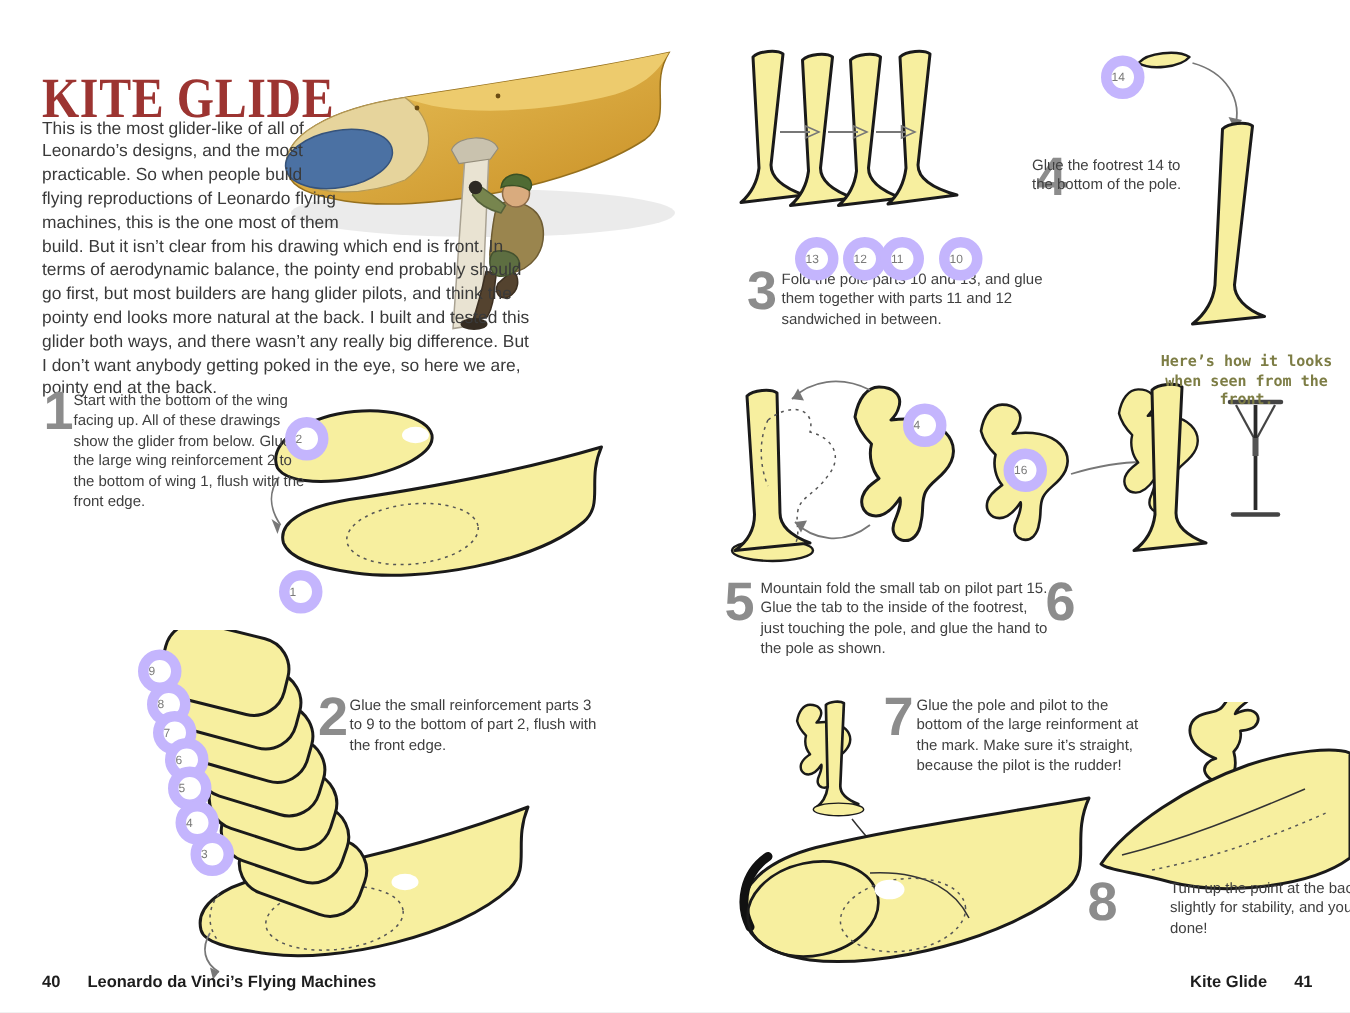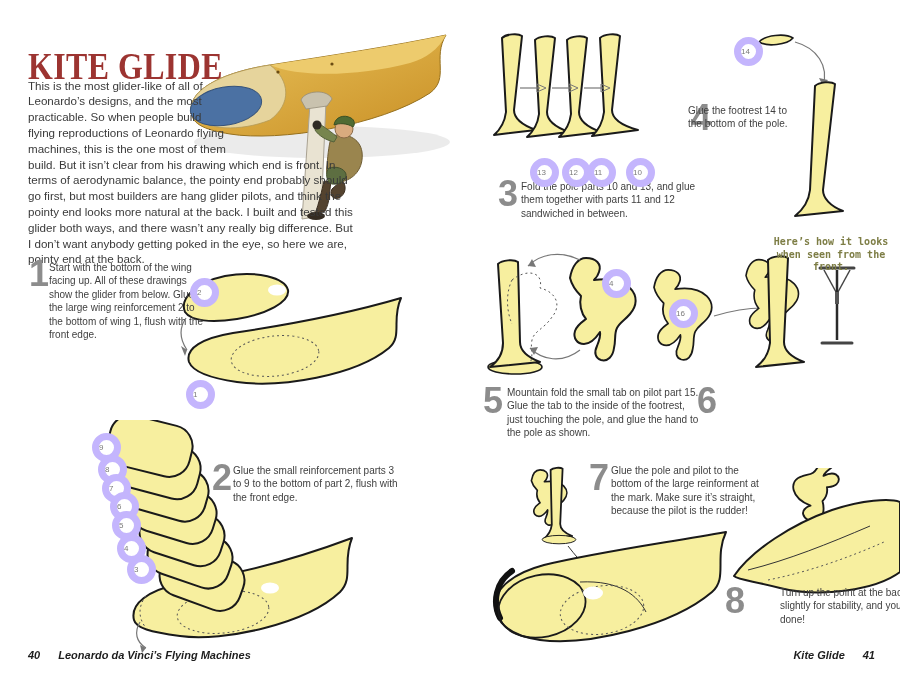--- a/index.html
+++ b/index.html
@@ -17,21 +17,21 @@
   .step-num{position:absolute;font-weight:700;font-size:36px;line-height:1;color:#8c8c8c;z-index:4;}
   .step-text{position:absolute;font-weight:400;font-size:10px;line-height:13.4px;color:#3f3f3f;z-index:4;}
   
   .circ{position:absolute;width:15px;height:15px;border:7px solid #c4b5fd;border-radius:50%;
         background:#fff;color:#7a7a7a;font-size:8px;line-height:15px;text-align:left;z-index:5;}
   
   #front-note{position:absolute;left:772px;top:236px;width:118px;text-align:center;z-index:4;
         font-family:"DejaVu Sans Mono","Liberation Mono",monospace;font-weight:700;
         font-size:10px;line-height:12.5px;color:#7d7d45;}
   
-  .footer{position:absolute;top:649px;font-weight:700;font-size:11px;color:#1d1d1d;z-index:4;font-style:italic;}
+  .footer{position:absolute;top:649px;font-weight:700;font-size:11px;color:#1d1d1d;z-index:4;}
   #footer-left{left:28px;}
   #footer-right{right:25px;}
   .footer span{display:inline-block;}
   .fgap{width:18px;}
   svg{position:absolute;z-index:2;}
   .part{fill:#f7ef9f;stroke:#1a1a1a;stroke-width:2;stroke-linejoin:round;}
   .thin{fill:#f7ef9f;stroke:#1a1a1a;stroke-width:1.6;stroke-linejoin:round;}
   .dots{fill:none;stroke:#555;stroke-width:1;stroke-dasharray:2,3;}
   .arr{fill:none;stroke:#777;stroke-width:1.2;}
   .lead{fill:none;stroke:#333;stroke-width:1;}

